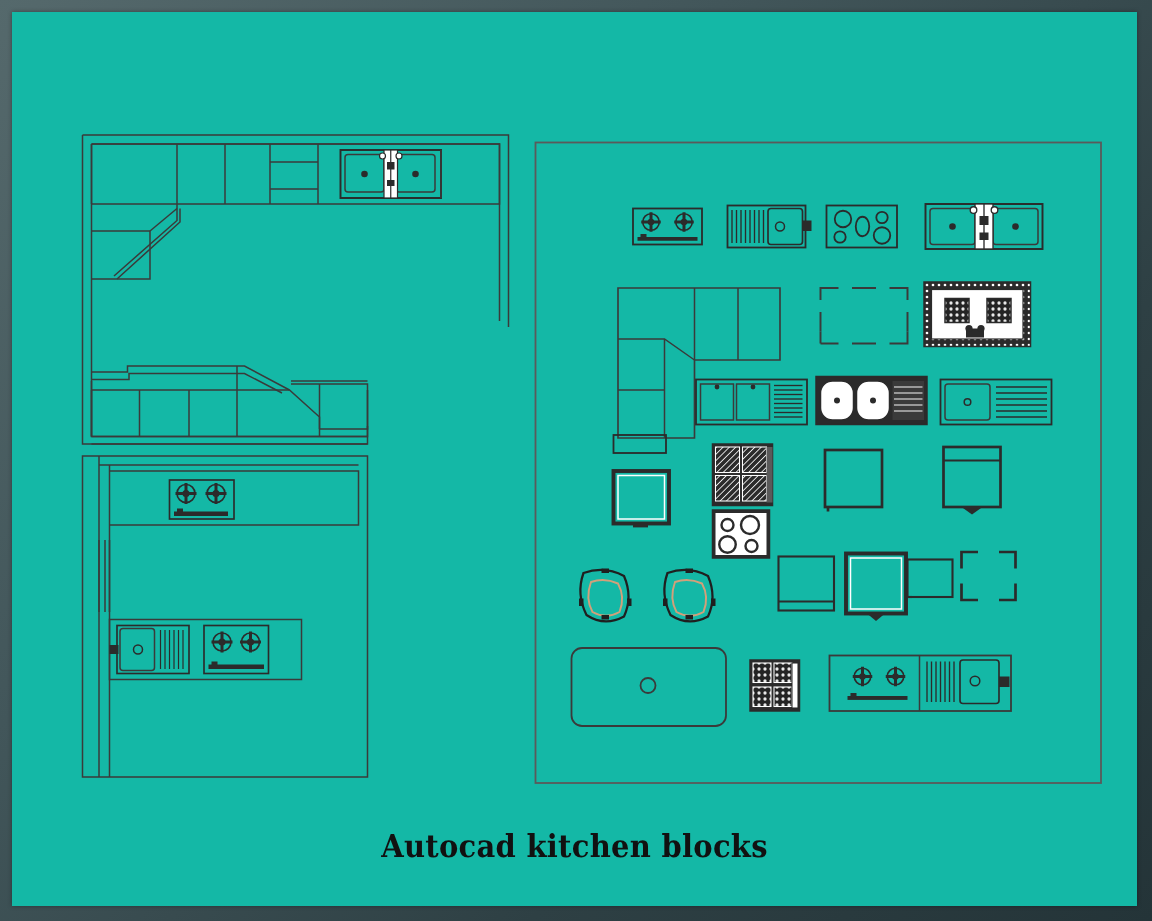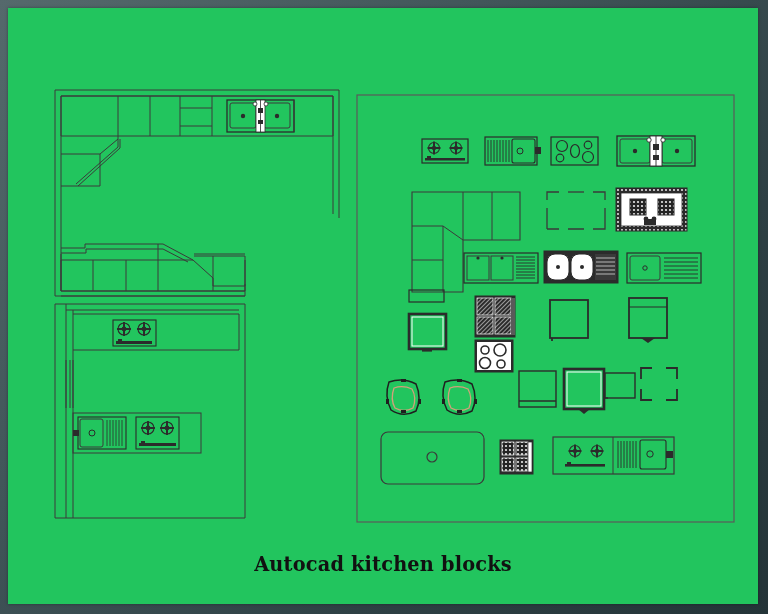--- a/index.html
+++ b/index.html
@@ -8,21 +8,21 @@
     font-family:"Liberation Sans", sans-serif;
     background:linear-gradient(135deg,#55696c 0%,#42565a 35%,#2e4044 70%,#243438 100%);
   }
   .frame{
     position:absolute;left:0;top:0;width:768px;height:614px;
     box-sizing:border-box;
     padding:8px 10px 10px 8px;
   }
   .sheet{
     position:relative;width:100%;height:100%;
-    background:#22c55e;
+    background:#14b8a6;
     box-shadow:0 0 3px rgba(0,0,0,.35);
   }
   .canvas{position:absolute;left:0;top:0;width:750px;height:596px;}
   .title{
     position:absolute;left:0;top:543px;width:750px;text-align:center;
     font-family:"DejaVu Serif","Liberation Serif",serif;
     font-weight:bold;font-size:21px;color:#111;letter-spacing:.2px;
     transform:scaleX(.92);transform-origin:center;
   }
   svg{display:block;}

